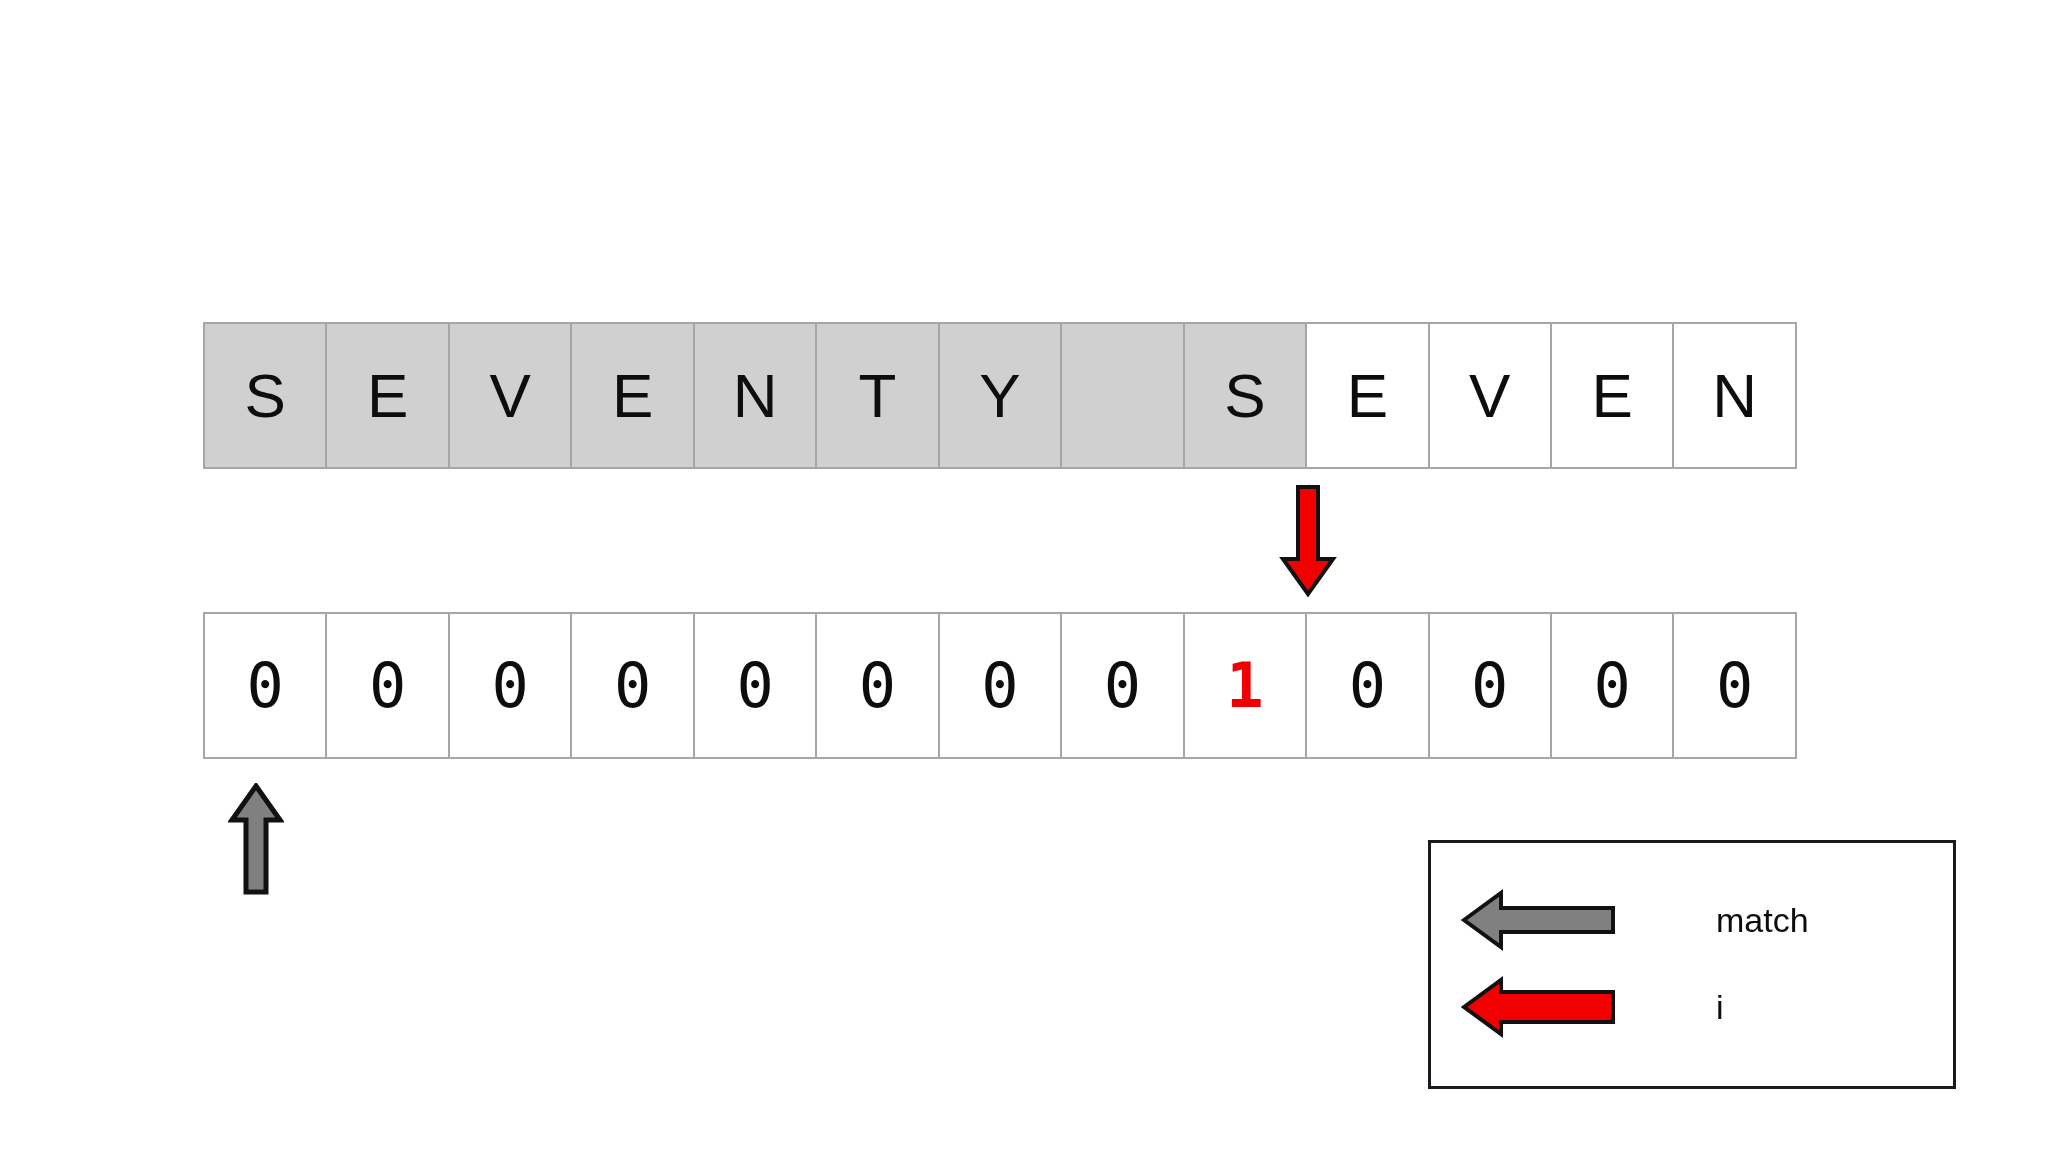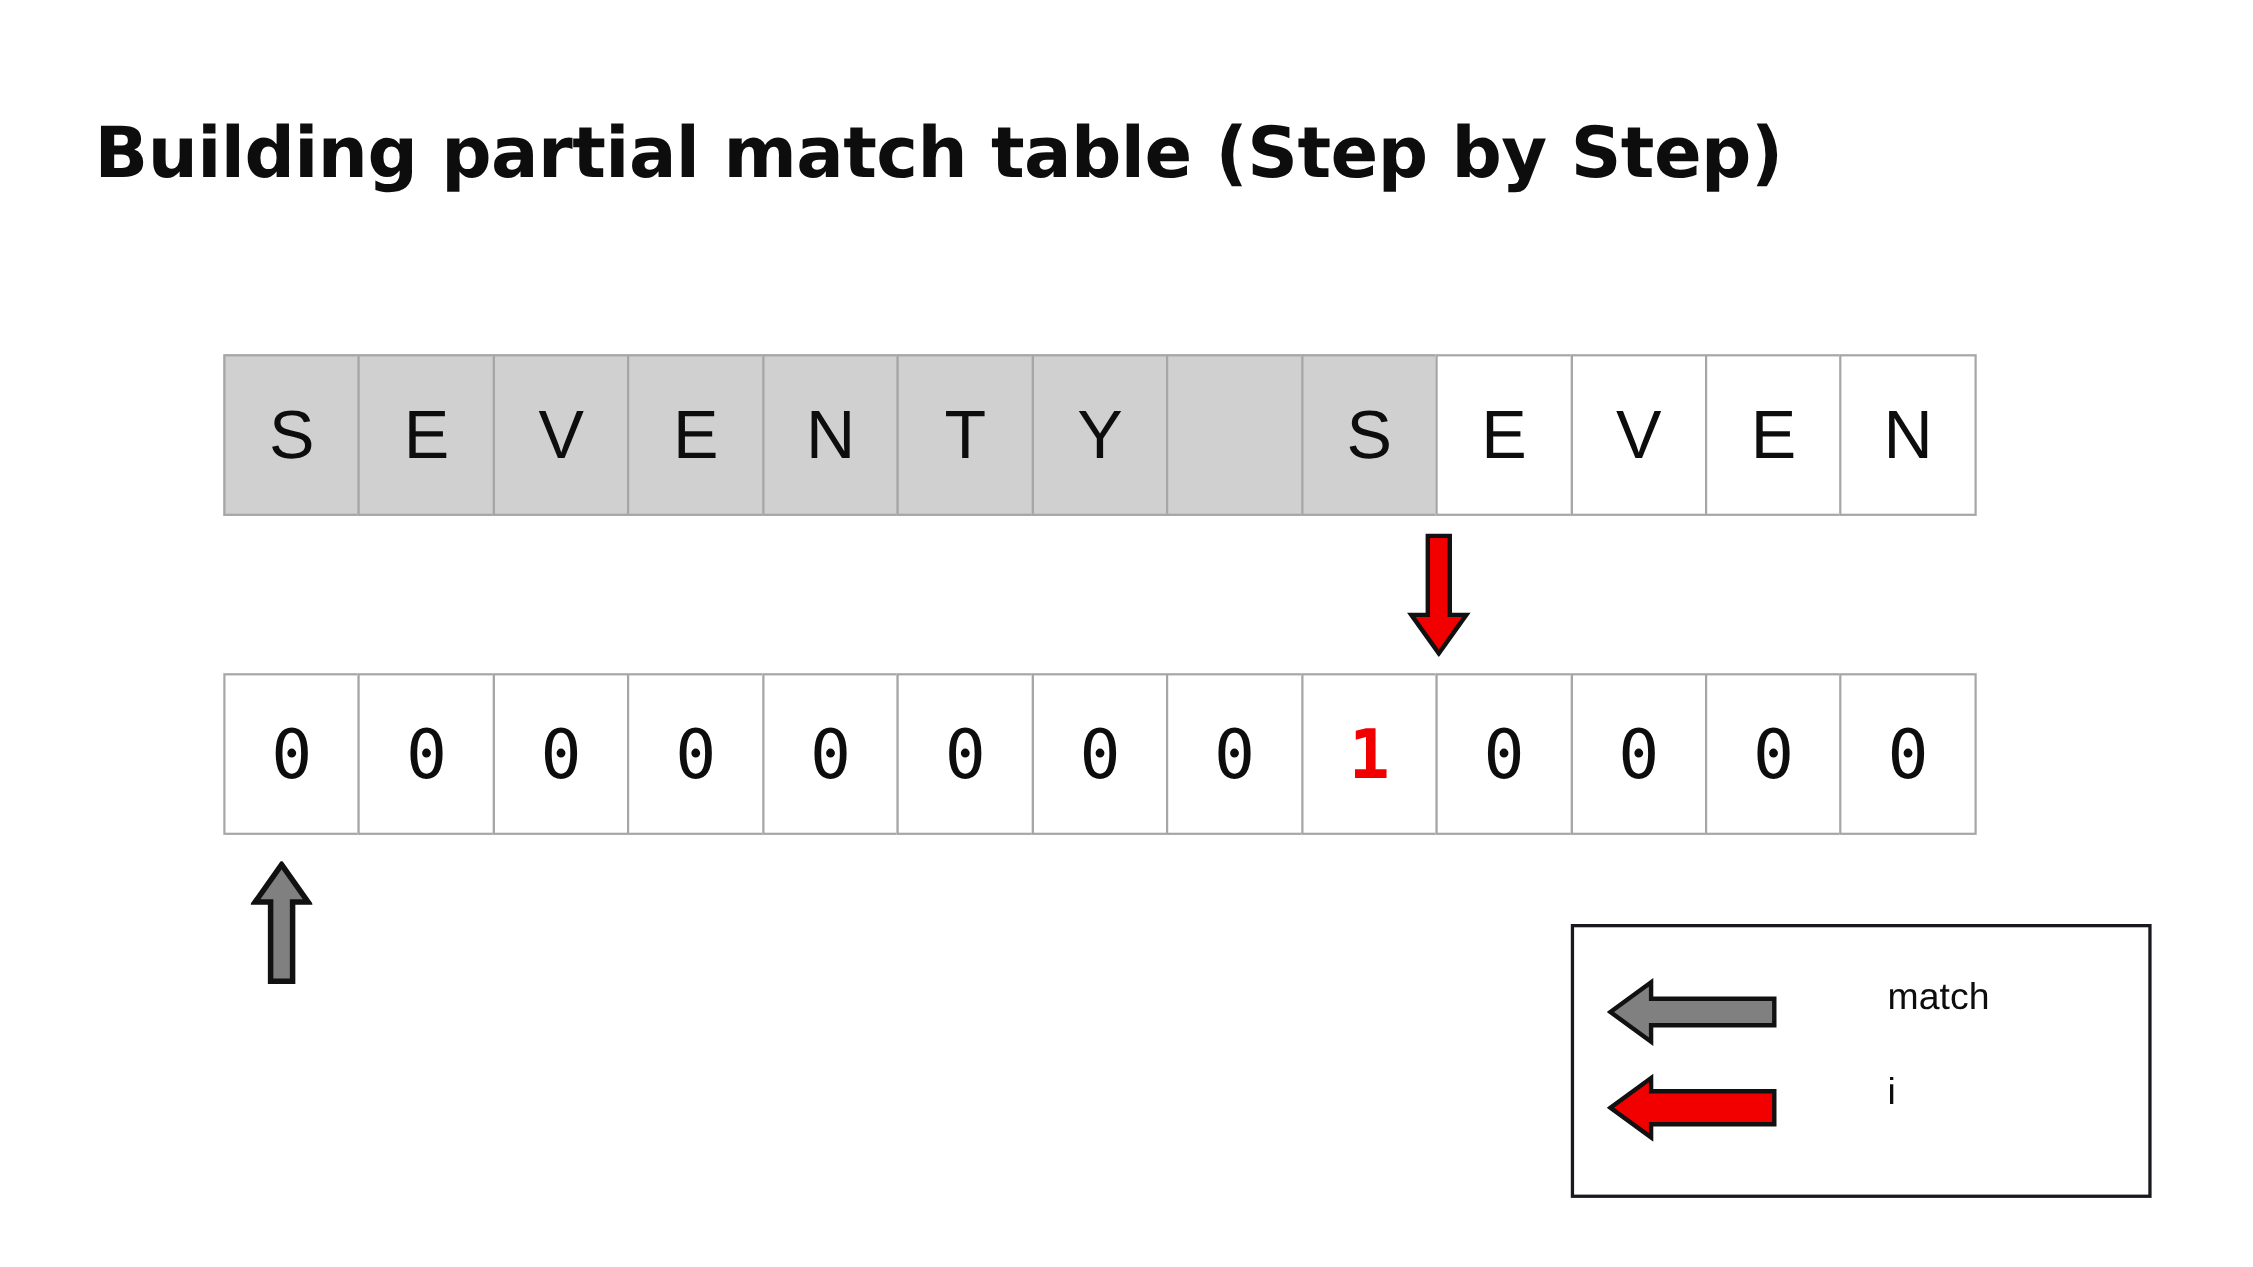--- a/index.html
+++ b/index.html
@@ -106,42 +106,41 @@
     top: 840px;
     width: 528px;
     height: 249px;
     box-sizing: border-box;
     border: 3px solid #19191f;
     background: #ffffff;
   }
   .legend-entry {
     position: absolute;
     display: flex;
-    align-items: flex-start;
+    align-items: center;
   }
   #legend-entry-match { left: 30px; top: 46px; }
   #legend-entry-i     { left: 30px; top: 133px; }
 
   .legend-arrow { display: block; }
 
   .legend-label {
     font-family: "Liberation Sans", sans-serif;
     font-size: 34px;
     color: #0d0d0d;
     line-height: 1;
     margin-left: 100px;
     white-space: nowrap;
   }
 </style>
 </head>
 <body>
 
 <div id="slide">
 
-  <div id="page-title">Building partial match table (Step by Step)</div>
 
   <div class="strip" id="pattern-row">
 
     <div class="cell shaded">
       <span class="glyph">S</span>
     </div>
     <div class="cell shaded">
       <span class="glyph">E</span>
     </div>
     <div class="cell shaded">

